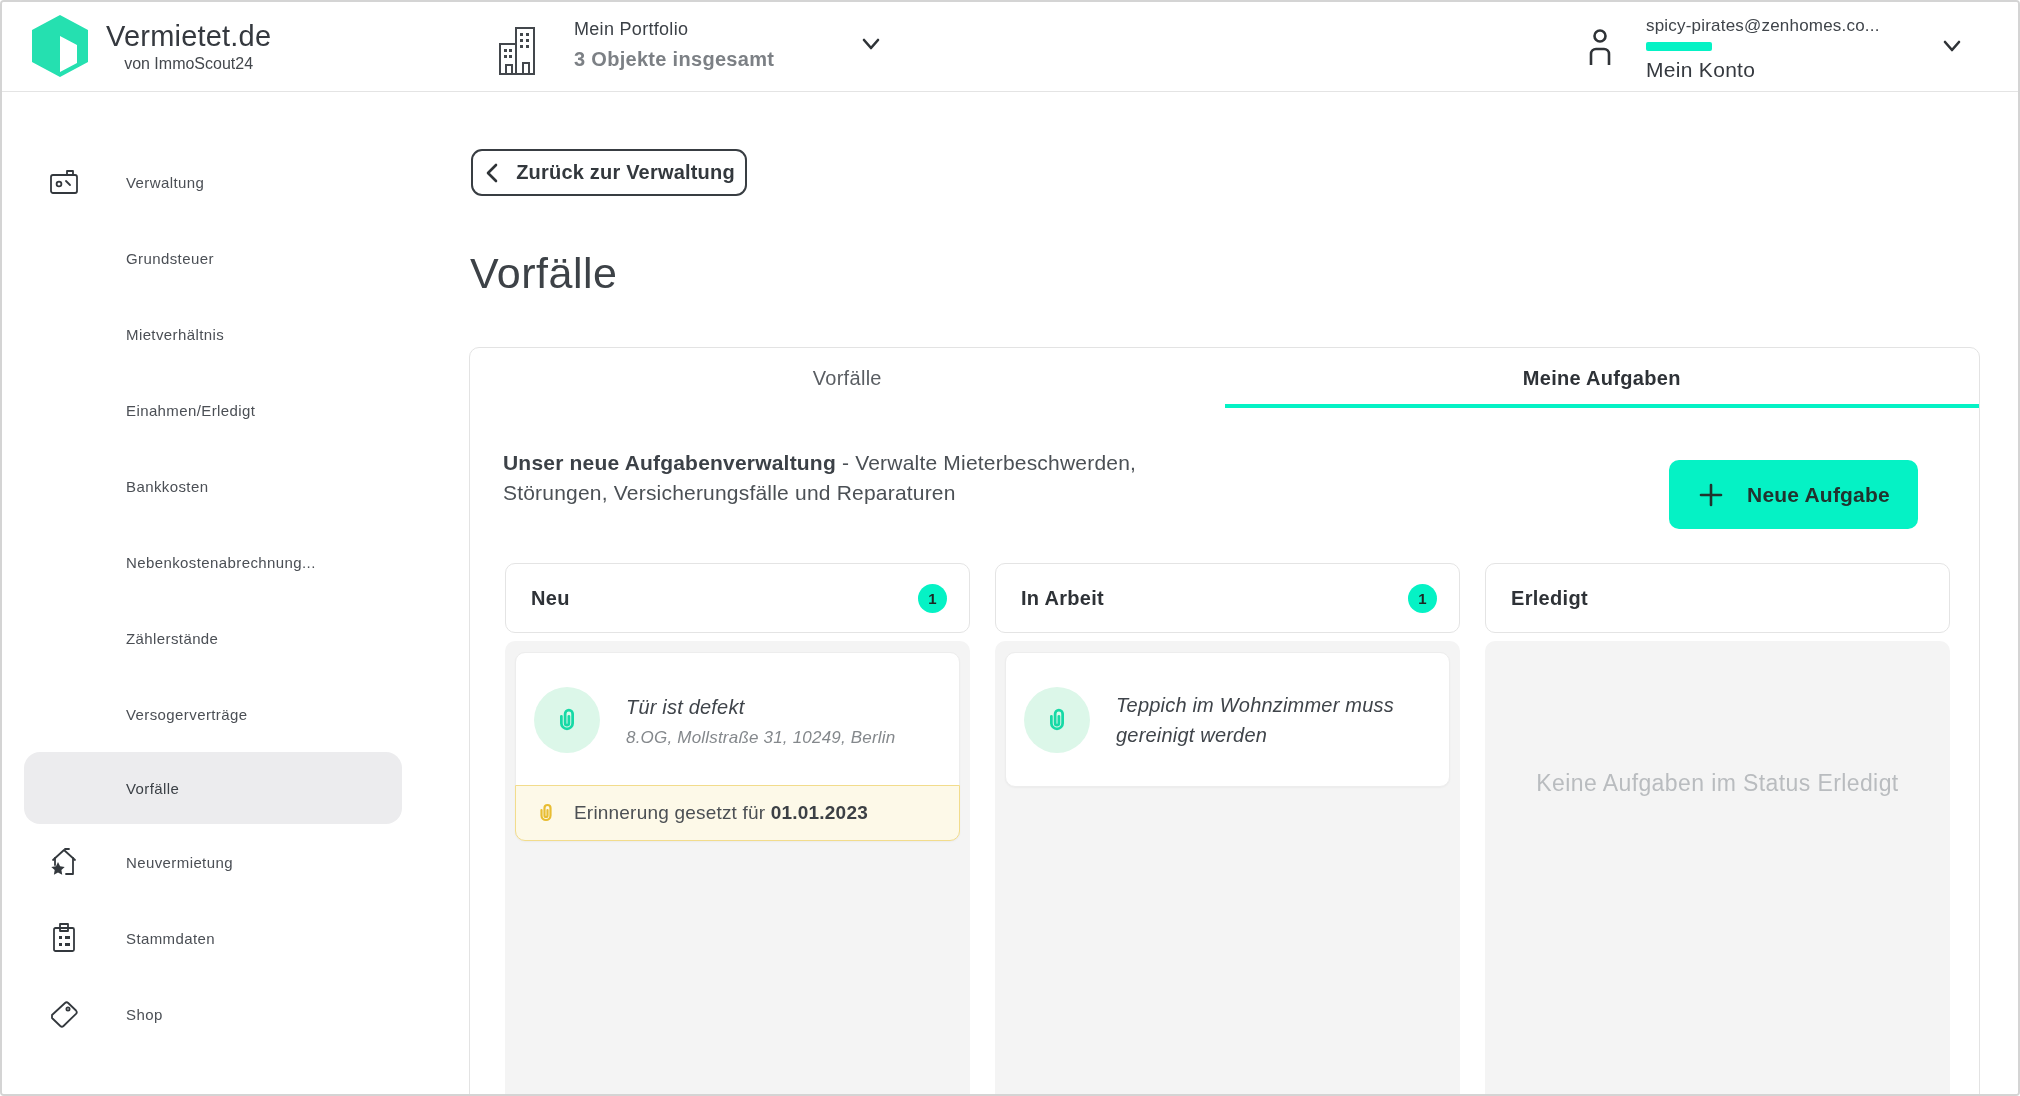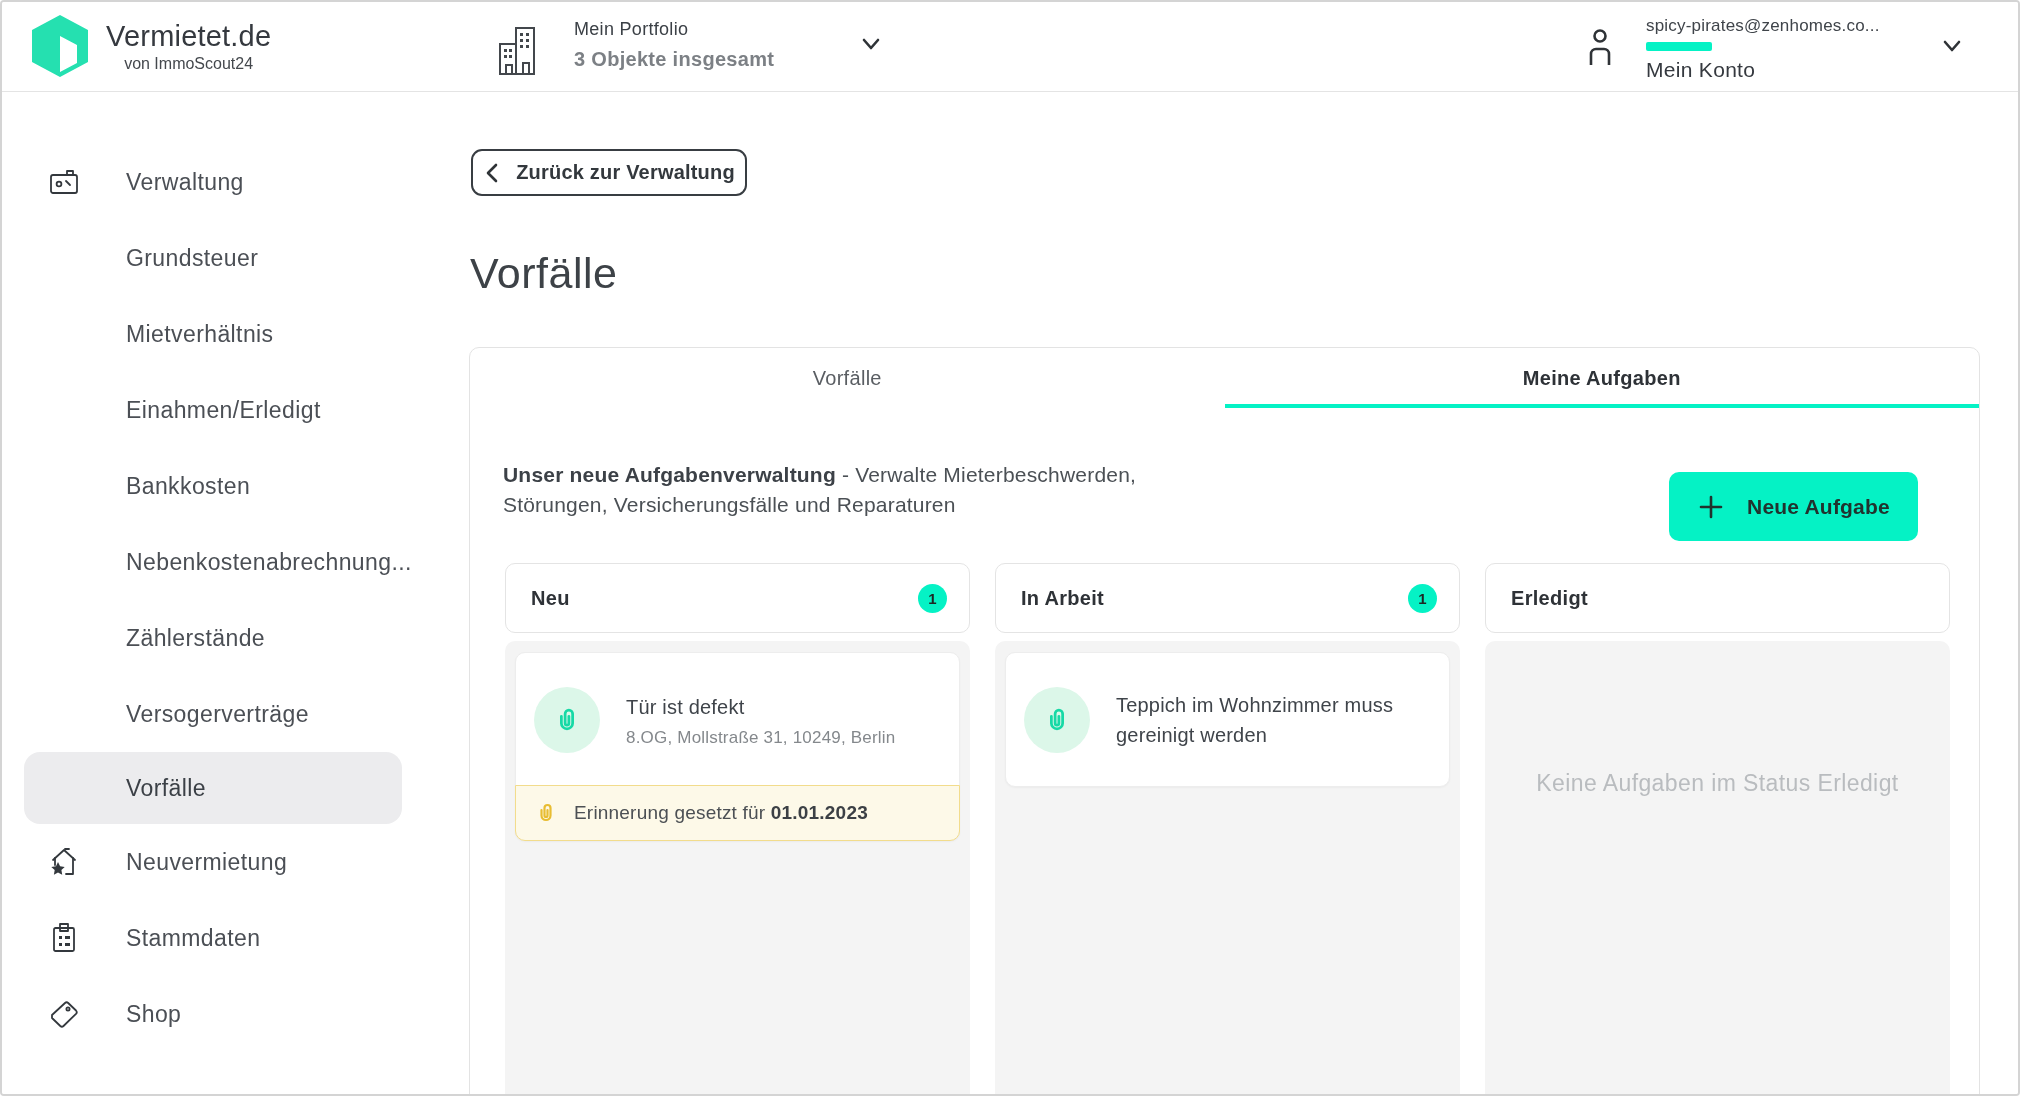--- a/index.html
+++ b/index.html
@@ -33,59 +33,59 @@
   .account-email{font-size:17px;color:#3f444a;letter-spacing:.2px;}
   .account-bar{width:66px;height:9px;background:var(--accent);border-radius:2px;margin-top:6px;}
   .account-label{font-size:21px;color:#35393f;margin-top:7px;letter-spacing:.3px;}
   .account-chev{position:absolute;left:1936px;top:30px;width:28px;height:28px;}
 
   
   #sidebar{position:absolute;left:0;top:91px;width:460px;bottom:0;background:#fff;padding-top:51px;}
   .side-item{height:76px;display:flex;align-items:center;padding-left:47px;cursor:pointer;}
   .side-item .s-icon{width:30px;height:32px;margin-right:47px;flex:0 0 30px;}
   .side-item .s-spacer{width:30px;margin-right:47px;flex:0 0 30px;}
-  .side-label{font-size:23px;color:#4b4f55;letter-spacing:.4px;white-space:nowrap;}
+  .side-label{font-size:15px;color:#4b4f55;letter-spacing:.4px;white-space:nowrap;}
   .side-item.active{width:378px;margin-left:22px;padding-left:25px;border-radius:16px;background:var(--pill);height:72px;}
   .side-item.active .s-spacer{width:30px;margin-right:47px;}
   .side-item.active .side-label{color:#3b4046;font-weight:500;}
   .s-stroke{stroke:#33383d;stroke-width:1.8;fill:none;stroke-linecap:round;stroke-linejoin:round;}
   .s-fill{fill:#33383d;}
 
   
   #main{position:absolute;left:460px;top:91px;right:0;bottom:0;background:#fff;}
   .back-btn{position:absolute;left:9px;top:56px;width:276px;height:47px;border:2px solid #383d42;border-radius:11px;background:#fff;display:flex;align-items:center;justify-content:center;gap:16px;cursor:pointer;}
   .back-btn .back-chev{width:17px;height:22px;}
   .back-label{font-size:20px;font-weight:600;color:#33383d;letter-spacing:.2px;}
   .page-title{position:absolute;left:8px;top:156px;font-size:43px;font-weight:400;color:#3d4247;letter-spacing:.5px;}
 
   .panel{position:absolute;left:7px;top:254px;width:1511px;height:846px;background:#fff;border:1px solid #e3e3e3;border-radius:10px;}
   .tabs{display:flex;height:60px;}
   .tab{flex:1;display:flex;align-items:center;justify-content:center;position:relative;cursor:pointer;}
   .tab-label{font-size:20px;color:#5a5e63;letter-spacing:.3px;}
   .tab.active .tab-label{color:#2e3237;font-weight:700;}
   .tab.active::after{content:"";position:absolute;left:0;right:0;bottom:0;height:4px;background:var(--accent);}
 
-  .intro-row{position:absolute;left:33px;right:30px;top:112px;}
+  .intro-row{position:absolute;left:33px;right:30px;top:100px;}
   .intro{max-width:740px;font-size:21px;line-height:1.45;color:var(--ink-soft);letter-spacing:.2px;}
   .intro b{color:#3c4147;}
   .new-task-btn{position:absolute;right:31px;top:12px;width:249px;height:69px;background:var(--accent);border:none;border-radius:10px;display:flex;align-items:center;justify-content:center;gap:22px;cursor:pointer;}
   .new-task-btn svg{width:28px;height:28px;}
   .new-task-label{font-size:21px;font-weight:600;color:#21332e;letter-spacing:.2px;}
 
   .board{position:absolute;left:35px;top:215px;display:flex;gap:25px;}
   .column{width:465px;}
   .col-head{height:70px;background:#fff;border:1px solid var(--line);border-radius:10px;display:flex;align-items:center;justify-content:space-between;padding:0 22px 0 25px;}
   .col-title{font-size:20px;font-weight:600;color:#2e3237;letter-spacing:.3px;}
   .col-badge{width:29px;height:29px;border-radius:50%;background:var(--accent);display:flex;align-items:center;justify-content:center;font-size:15px;font-weight:700;color:#1c2723;}
   .col-body{margin-top:8px;background:var(--colbg);border-radius:10px;height:560px;padding:11px 10px;}
   .task-card{background:#fff;border:1px solid #ededed;border-radius:10px;box-shadow:0 1px 2px rgba(0,0,0,.04);cursor:pointer;}
   .task-main{display:flex;align-items:center;padding:20px 18px;min-height:133px;}
   .clip-circle{width:66px;height:66px;border-radius:50%;background:var(--mint);display:flex;align-items:center;justify-content:center;flex:0 0 66px;}
   .clip-circle svg{width:30px;height:30px;}
-  .task-text{margin-left:26px;}
+  .task-text{margin-left:26px;font-style:italic;}
   .task-title{font-size:20px;color:#3f444a;letter-spacing:.2px;line-height:1.5;}
   .task-sub{font-size:17px;color:var(--gray-text);margin-top:6px;letter-spacing:.2px;}
   .task-reminder{display:flex;align-items:center;gap:16px;background:var(--yellow-bg);border:1px solid var(--yellow-border);border-radius:0 0 10px 10px;margin:-1px;padding:16px 18px;height:56px;}
   .task-reminder svg{width:24px;height:24px;flex:0 0 24px;}
   .reminder-text{font-size:19px;color:#4c5054;letter-spacing:.2px;}
   .reminder-text b{font-weight:700;color:#3c4045;}
   .empty-text{text-align:center;margin-top:118px;font-size:23px;color:var(--faint);letter-spacing:.4px;}
   .clip{fill:none;stroke-linecap:round;stroke-linejoin:round;}
 </style>
 </head>

